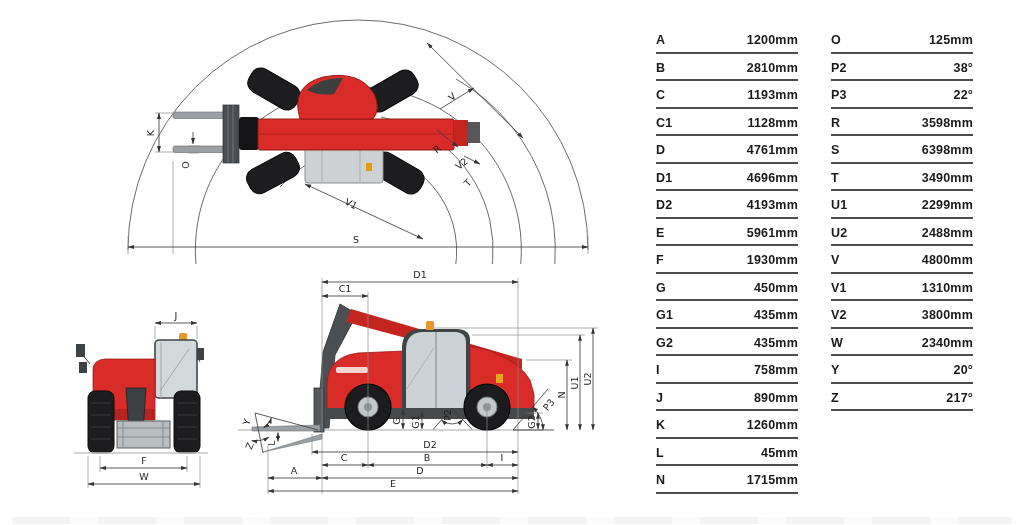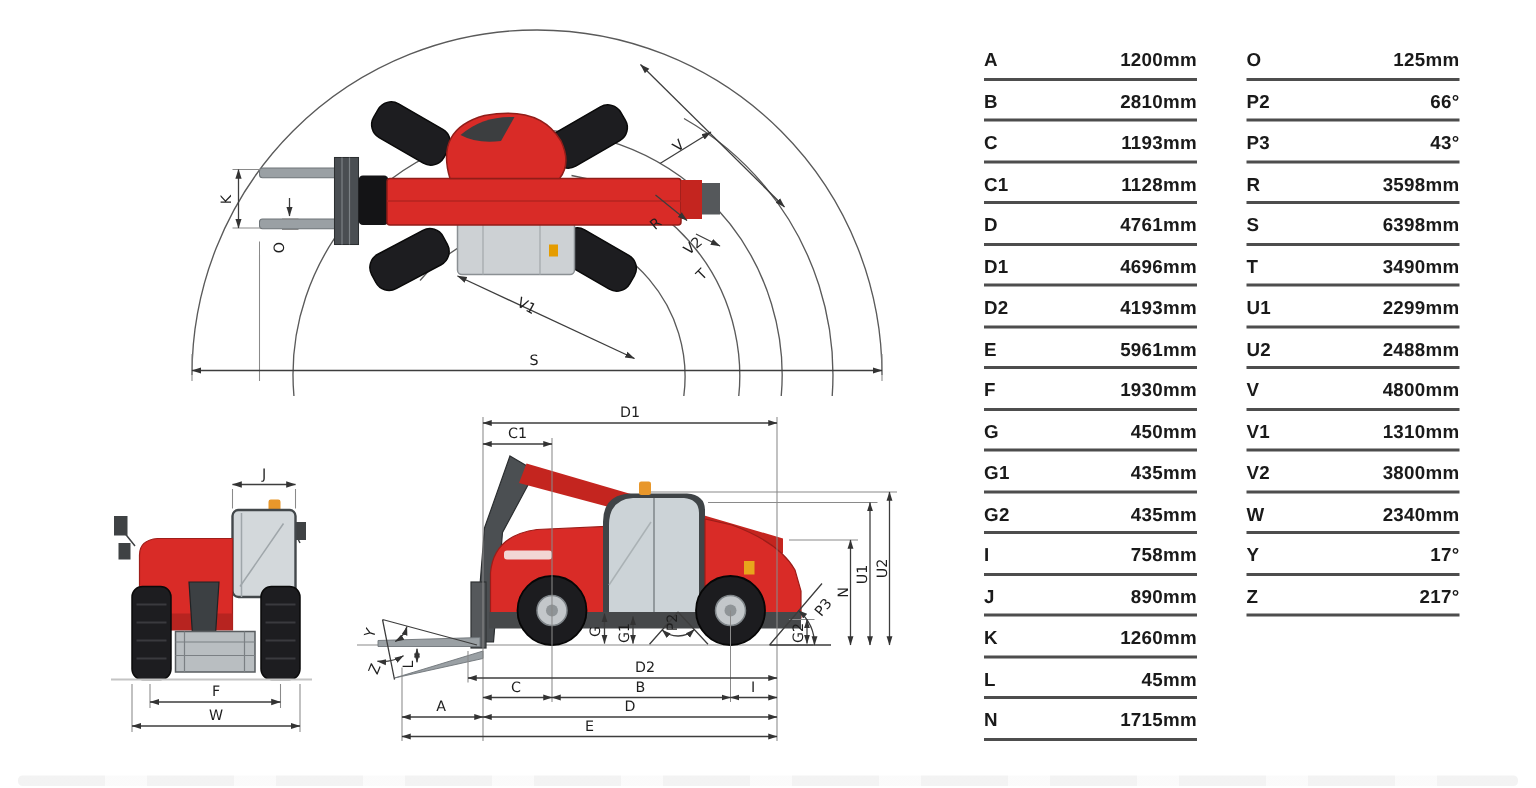--- a/index.html
+++ b/index.html
@@ -314,25 +314,25 @@
       </div>
   </div>
 
   <div class="spec-table right">
     <div class="spec-row">
         <span class="k">O</span>
         <span class="v">125mm</span>
       </div>
     <div class="spec-row">
         <span class="k">P2</span>
-        <span class="v">66°</span>
+        <span class="v">38°</span>
       </div>
     <div class="spec-row">
         <span class="k">P3</span>
-        <span class="v">43°</span>
+        <span class="v">22°</span>
       </div>
     <div class="spec-row">
         <span class="k">R</span>
         <span class="v">3598mm</span>
       </div>
     <div class="spec-row">
         <span class="k">S</span>
         <span class="v">6398mm</span>
       </div>
     <div class="spec-row">
@@ -358,21 +358,21 @@
     <div class="spec-row">
         <span class="k">V2</span>
         <span class="v">3800mm</span>
       </div>
     <div class="spec-row">
         <span class="k">W</span>
         <span class="v">2340mm</span>
       </div>
     <div class="spec-row">
         <span class="k">Y</span>
-        <span class="v">17°</span>
+        <span class="v">20°</span>
       </div>
     <div class="spec-row">
         <span class="k">Z</span>
         <span class="v">217°</span>
       </div>
   </div>
 
   <div class="page-edge"></div>
 </div>
 

